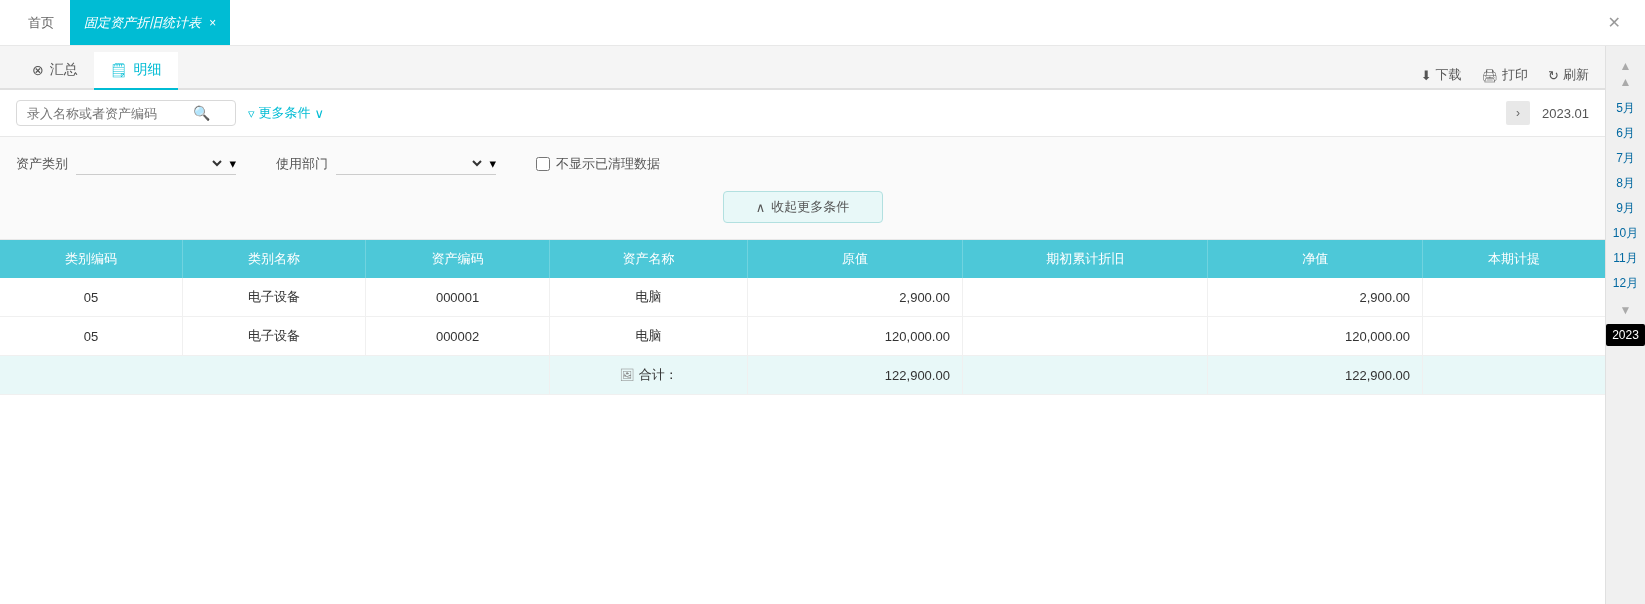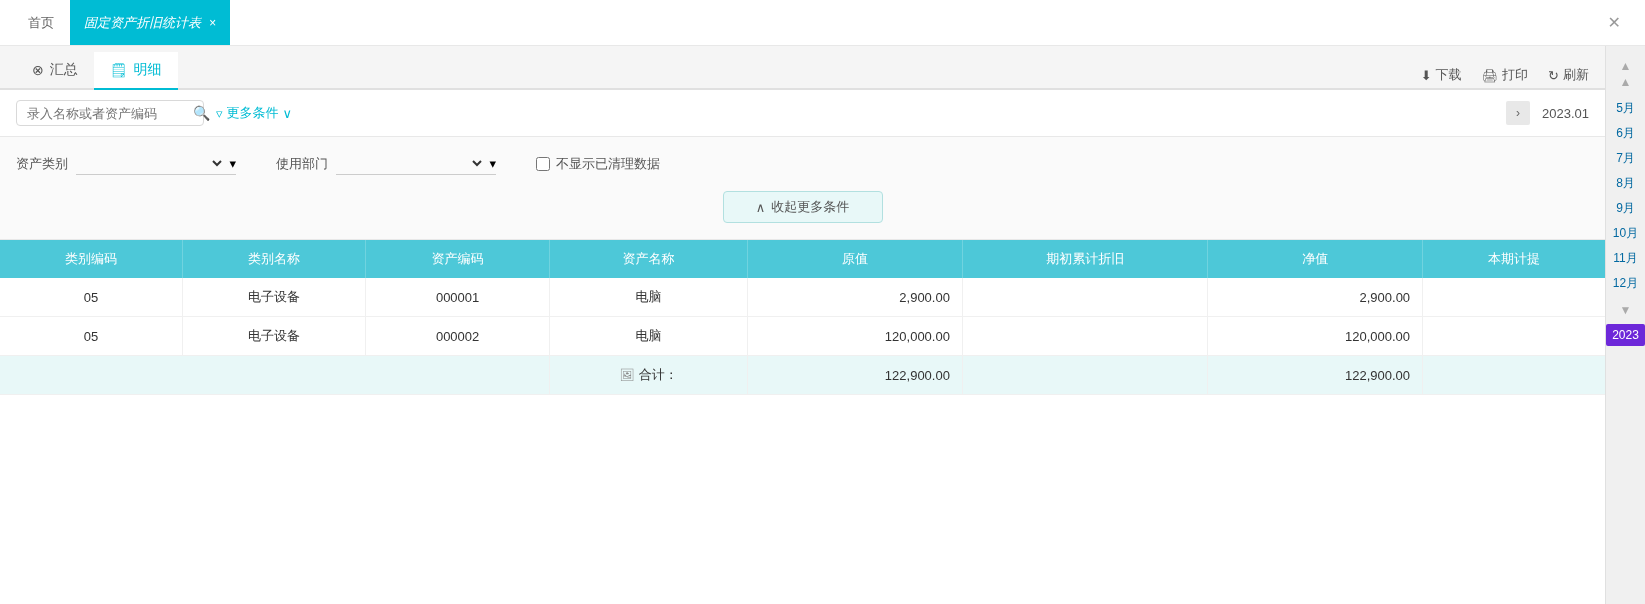--- a/index.html
+++ b/index.html
@@ -124,21 +124,21 @@
       background: #fff;
       border-bottom: 1px solid #e8e8e8;
       gap: 12px;
     }
     .search-input-wrap {
       display: flex;
       align-items: center;
       border: 1px solid #d9d9d9;
       border-radius: 4px;
       padding: 4px 10px;
-      width: 188px;
+      width: 220px;
       background: #fff;
       gap: 6px;
     }
     .search-input-wrap input {
       border: none;
       outline: none;
       font-size: 13px;
       color: #999;
       width: 160px;
       background: transparent;
@@ -336,21 +336,21 @@
     .sidebar-month {
       font-size: 12px;
       color: #0369a1;
       cursor: pointer;
       padding: 4px 0;
       width: 100%;
       text-align: center;
       white-space: nowrap;
     }
     .sidebar-month.current {
-      background: #6d28d9;
+      background: #000000;
       color: #fff;
       border-radius: 2px;
     }
     .sidebar-up-down {
       display: flex;
       flex-direction: column;
       align-items: center;
       padding: 4px 0;
     }
     .sidebar-arrow {

